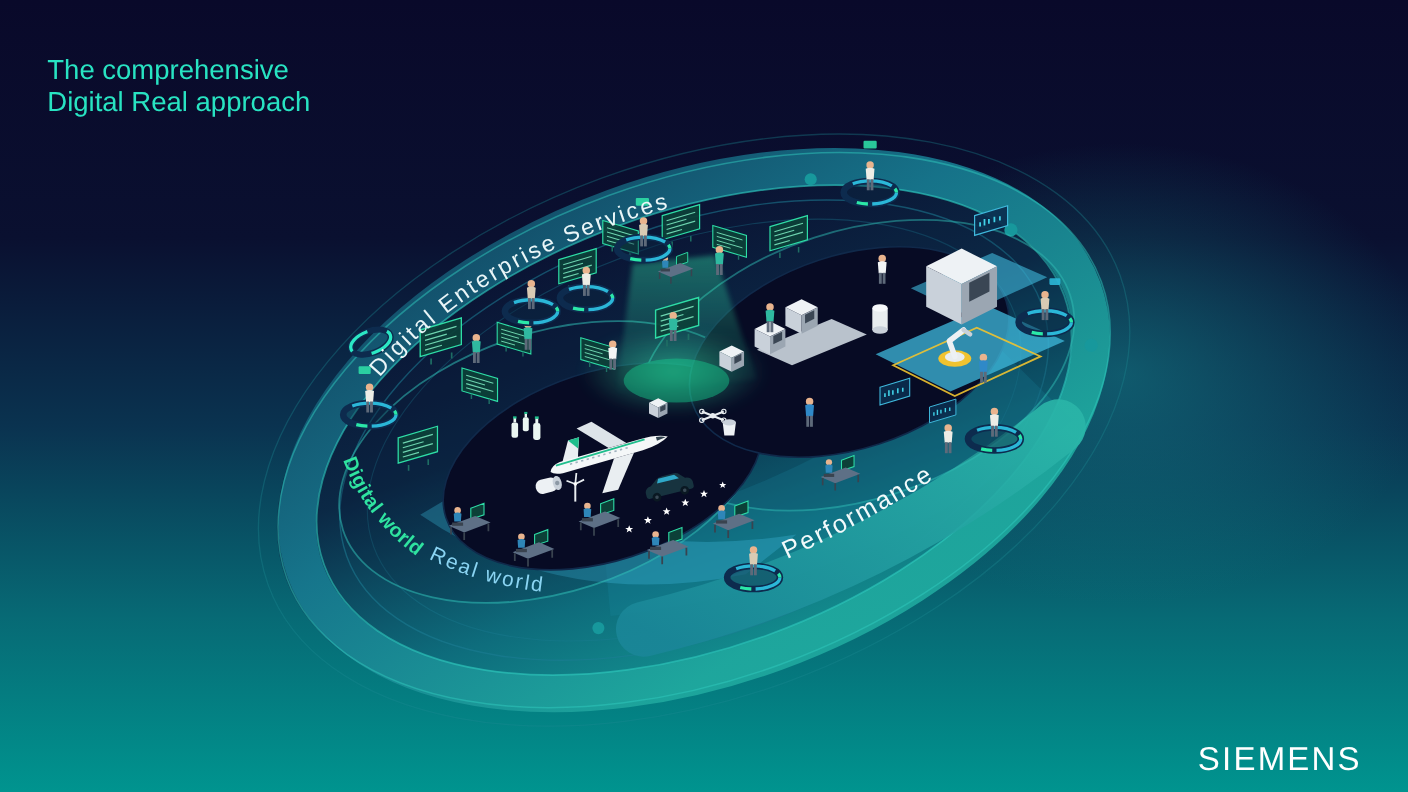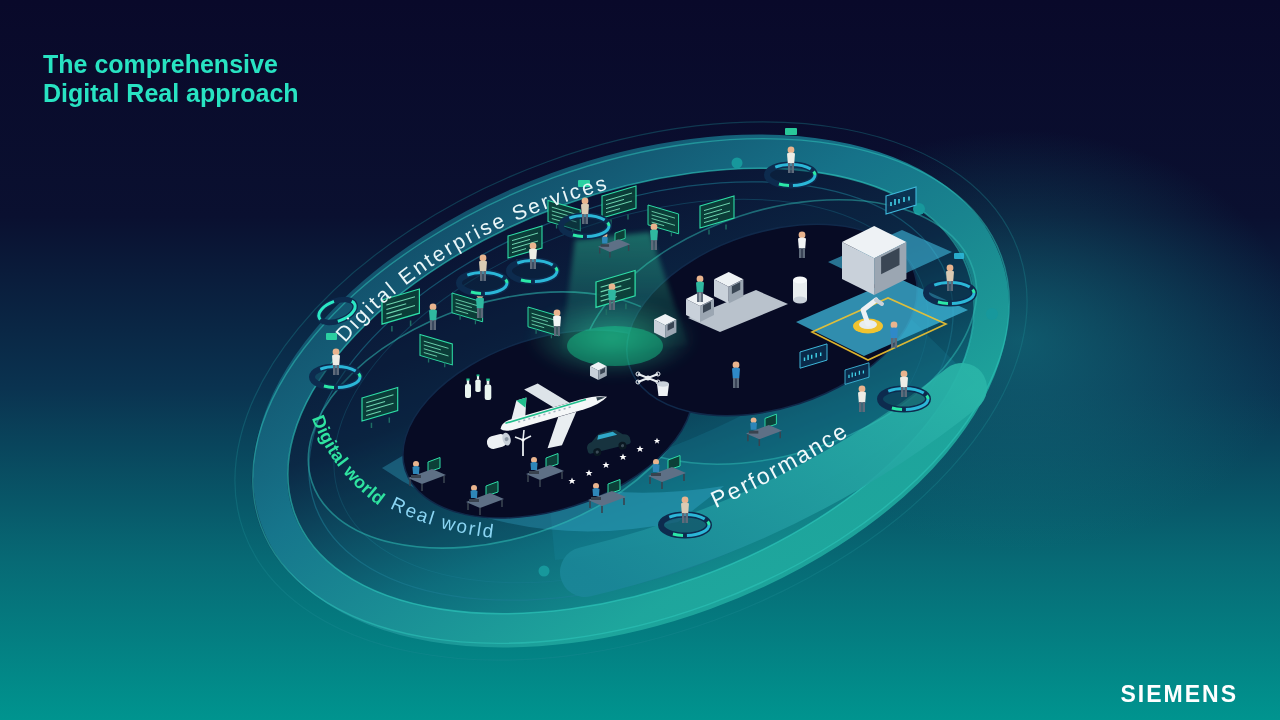--- a/index.html
+++ b/index.html
@@ -3,25 +3,25 @@
 <meta charset="utf-8">
 <style>
   html,body{margin:0;padding:0;}
   body{
     width:1280px;height:720px;overflow:hidden;position:relative;
     background:linear-gradient(180deg,#09092a 0%,#0a1030 30%,#0a3350 54%,#076a75 78%,#00948f 100%);
     font-family:"Liberation Sans",sans-serif;
   }
   .title{
     position:absolute;left:43px;top:50px;
-    color:#28e3c2;font-size:25px;font-weight:700;line-height:29px;letter-spacing:0;
+    color:#28e3c2;font-size:25px;font-weight:400;line-height:29px;letter-spacing:0;
   }
   .brand{
     position:absolute;right:42px;bottom:12px;
-    color:#ffffff;font-size:23px;font-weight:700;letter-spacing:2px;
+    color:#ffffff;font-size:30px;font-weight:400;letter-spacing:2px;
   }
   svg.scene{position:absolute;left:0;top:0;width:1280px;height:720px;}
   .lbl{text-transform:none;}
 </style>
 </head>
 <body>
 
 <svg class="scene" viewBox="0 0 1280 720" aria-hidden="true">
   <defs>
     <linearGradient id="bgField" x1="0" y1="0" x2="0" y2="1">

